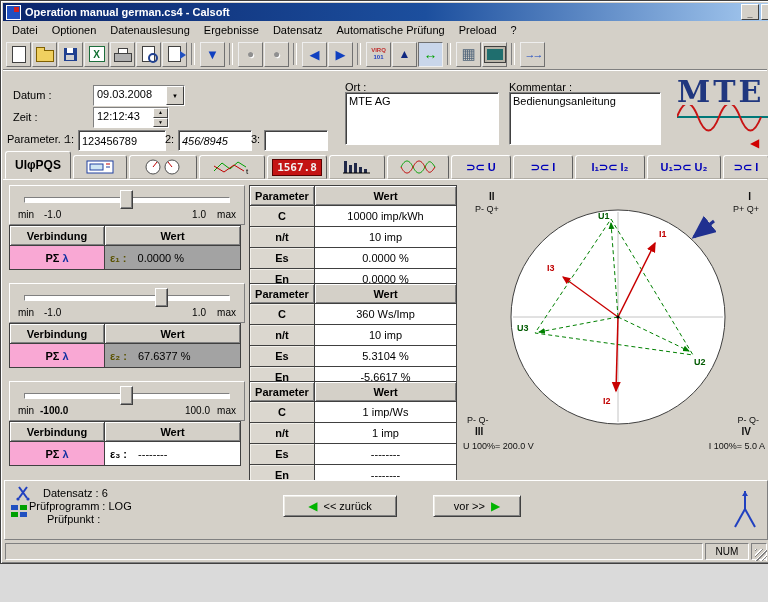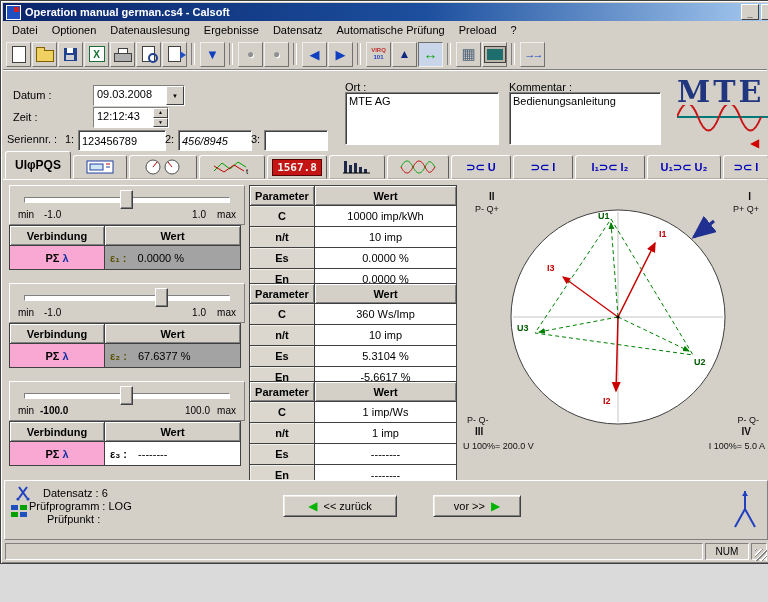--- a/index.html
+++ b/index.html
@@ -243,21 +243,21 @@
     <span class="spin-col">
       <span class="spin-b">
             <span>▲</span>
           </span>
       <span class="spin-b">
             <span>▼</span>
           </span>
     </span>
   </div>
 
-  <div class="abs lbl" style="left:6px;top:132px;">Seriennr. :</div>
+  <div class="abs lbl" style="left:6px;top:132px;">Parameter. :</div>
   <div class="abs lbl" style="left:64px;top:132px;">1:</div>
   <input class="txt-in abs" style="left: 77px; top: 129px; width: 80px; height: 17px;" readonly="" value="123456789">
   <div class="abs lbl" style="left:164px;top:132px;">2:</div>
   <input class="txt-in abs" style="left: 177px; top: 129px; width: 66px; height: 17px; font-style: italic;" readonly="" value="456/8945">
   <div class="abs lbl" style="left:250px;top:132px;">3:</div>
   <input class="txt-in abs" style="left: 263px; top: 129px; width: 56px; height: 17px;" readonly="" value="">
 
   <div class="abs lbl" style="left:344px;top:80px;">Ort :</div>
   <div class="sunken field-box abs" style="left:344px;top:91px;width:152px;height:51px;">
     <div class="field-text">MTE AG</div>

